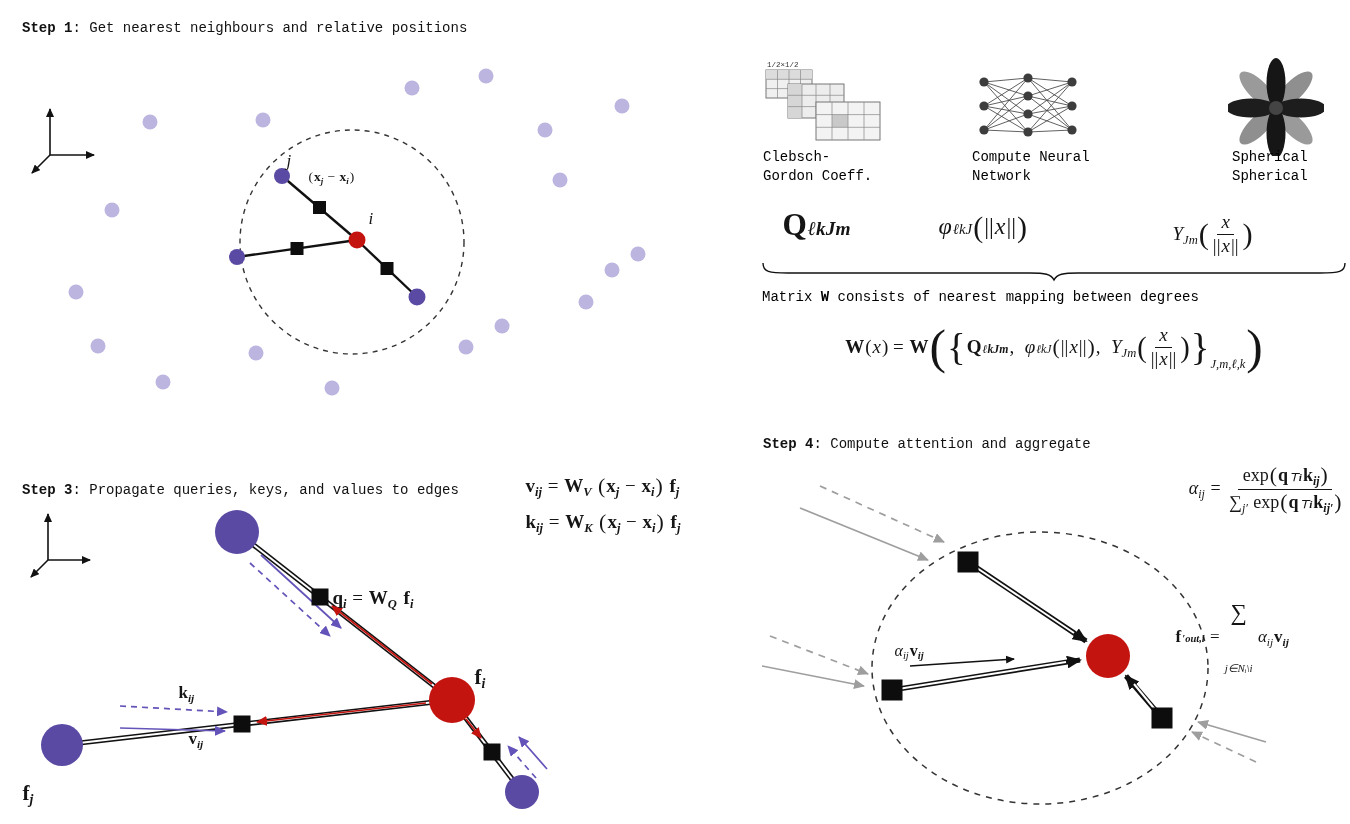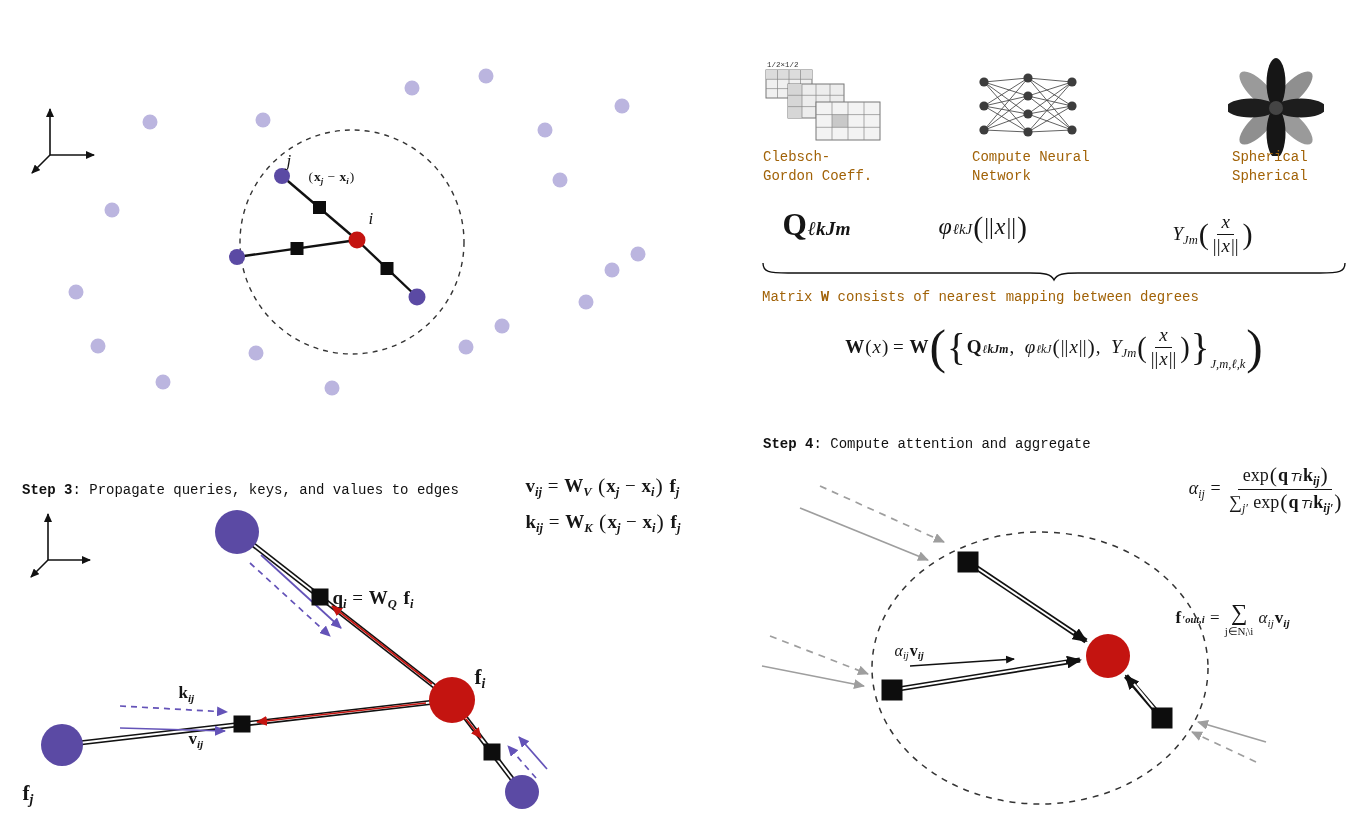--- a/index.html
+++ b/index.html
@@ -3,38 +3,38 @@
 <meta charset="utf-8">
 <style>
   html,body{margin:0;padding:0;background:#fff;}
   #canvas{position:relative;width:1350px;height:824px;background:#ffffff;overflow:hidden;
           font-family:"DejaVu Sans",sans-serif;color:#111;}
   .panel{position:absolute;}
   .ptitle{position:absolute;margin:0;font-family:"Liberation Mono",monospace;font-size:14px;
           font-weight:400;color:#111;white-space:pre;}
   .tstep{font-weight:700;}
   .graphic{position:absolute;}
-  .monolabel{position:absolute;font-family:"Liberation Mono",monospace;font-size:14px;line-height:19px;color:#a16207;}
+  .monolabel{position:absolute;font-family:"Liberation Mono",monospace;font-size:14px;line-height:19px;color:#000000;}
   .tinymono{font-family:"Liberation Mono",monospace;font-size:7.5px;fill:#333;}
 
   
   .math{position:absolute;font-family:"Liberation Serif",serif;font-style:italic;color:#151515;line-height:1.1;}
   .mrow{display:inline-flex;align-items:center;white-space:pre;}
   .center{display:flex;justify-content:center;}
   .right{display:flex;justify-content:flex-end;}
   .mt{display:inline-flex;align-items:baseline;margin:0 0.5px;}
   .mb{font-weight:700;}
   .mr{font-style:normal;}
   .msub{font-size:0.66em;font-style:italic;transform:translateY(0.32em);}
   .mstack{display:inline-flex;flex-direction:row;font-size:0.62em;line-height:1.05;font-style:italic;margin-left:1px;}
   .mfrac{display:inline-flex;flex-direction:column;align-items:center;margin:0 3px;}
   .mnum{display:inline-flex;justify-content:center;border-bottom:1.3px solid #151515;padding:0 4px 1px;}
   .mden{display:inline-flex;justify-content:center;padding-top:1px;}
   .munder{display:inline-flex;flex-direction:column;align-items:center;}
-  .mulim{font-size:0.48em;line-height:1.1;}
+  .mulim{font-size:0.48em;font-style:italic;line-height:1.1;margin-top:37px;}
   .mlow{align-self:flex-end;transform:translateY(-0.35em);}
 
   
   .bgdot{fill:#b4addc;opacity:0.9;}
   .nbhd{fill:none;stroke:#333;stroke-width:1.5;stroke-dasharray:6 6;}
   .thin{stroke:#111;stroke-width:1.4;fill:none;}
   .axis{stroke:#111;stroke-width:1.6;fill:none;}
   .e1{stroke:#111;stroke-width:2.4;}
   .edgeOut{stroke:#111;stroke-width:5.2;}
   .edgeIn{stroke:#fff;stroke-width:2;}
@@ -68,20 +68,21 @@
       </marker>
     <marker id="mGray" markerWidth="11" markerHeight="10" refX="10" refY="5" orient="auto" markerUnits="userSpaceOnUse">
         <path d="M0,0L11,5L0,10z" fill="#9e9e9e"></path>
       </marker>
   </defs>
 </svg>
 
 <div id="canvas">
 
   <section class="panel" style="left:20px;top:14px;width:695px;height:406px;">
+    <h3 class="ptitle" style="left:2px;top:6px;"><span class="tstep">Step 1</span><span>: Get nearest neighbours and relative positions</span></h3>
 
     <svg class="graphic" style="left:0;top:36px;" width="695" height="370" viewBox="0 0 695 370">
       <g>
         <line class="axis" x1="30" y1="105" x2="30" y2="59" marker-end="url(#mBlackThin)"></line>
         <line class="axis" x1="30" y1="105" x2="74" y2="105" marker-end="url(#mBlackThin)"></line>
         <line class="axis" x1="30" y1="105" x2="12" y2="123" marker-end="url(#mBlackThin)"></line>
       </g>
       <g>
           <circle cx="130" cy="72" r="7.5" class="bgdot"></circle>
           <circle cx="243" cy="70" r="7.5" class="bgdot"></circle>

